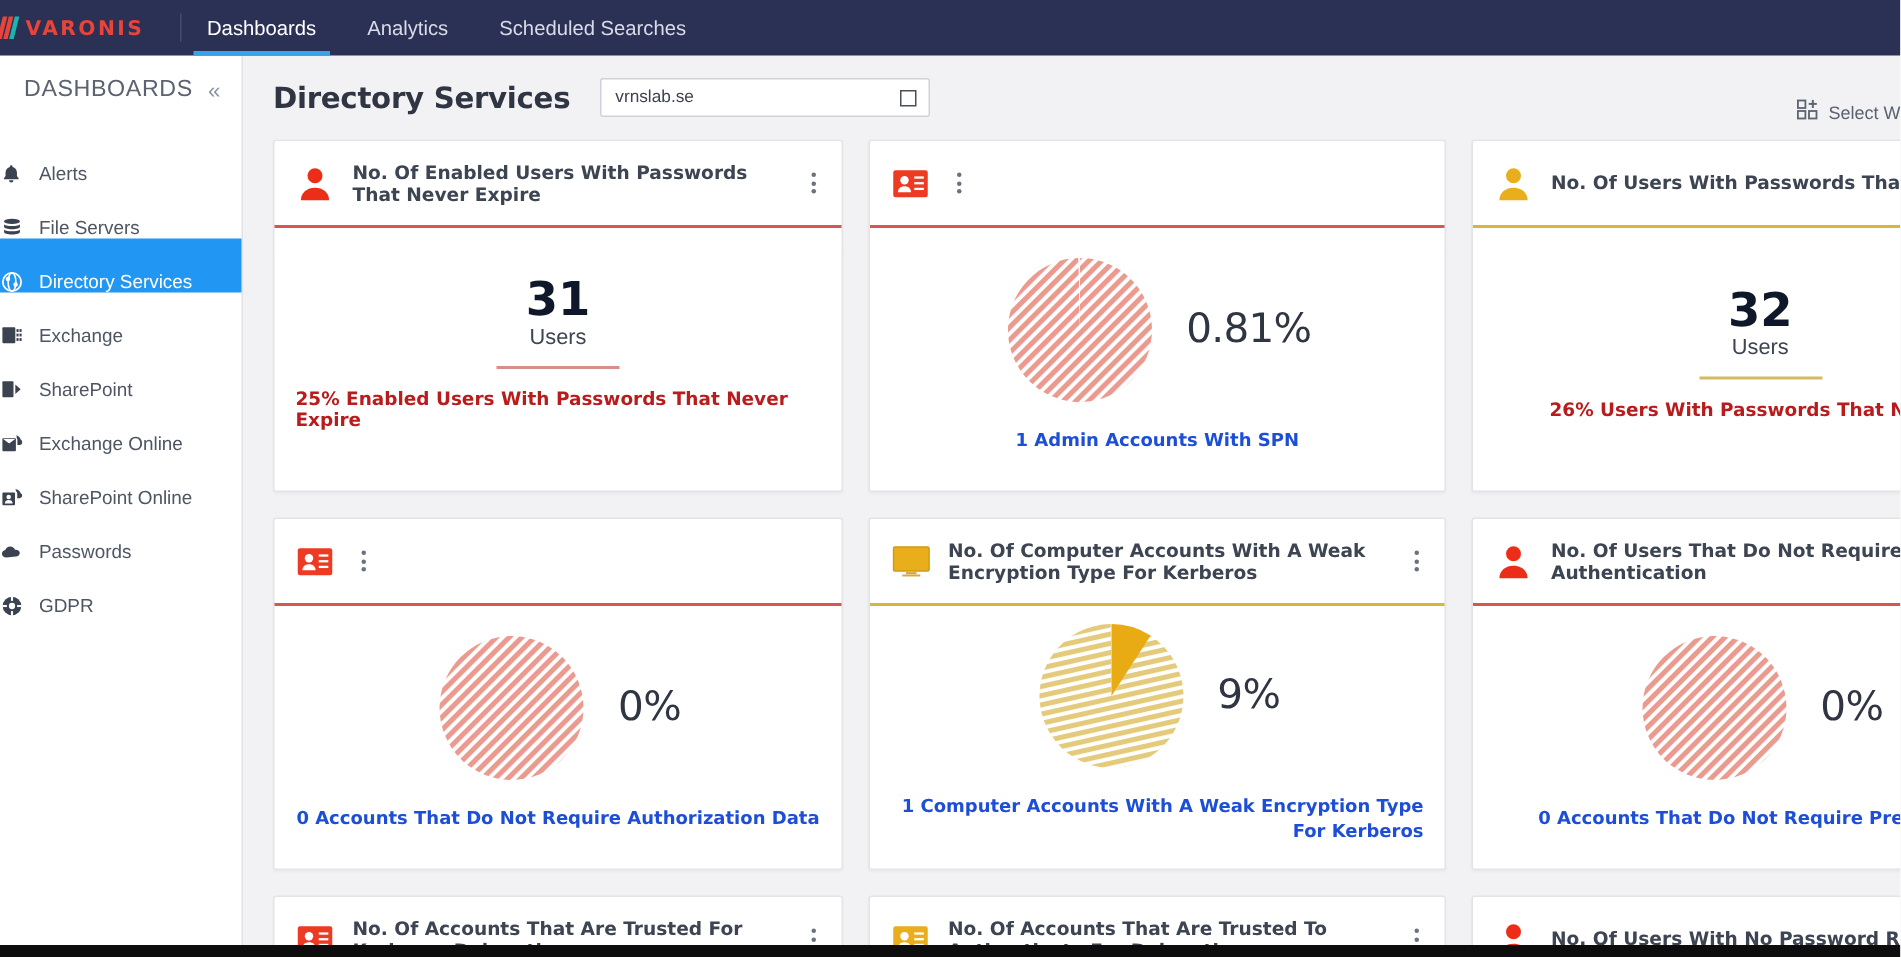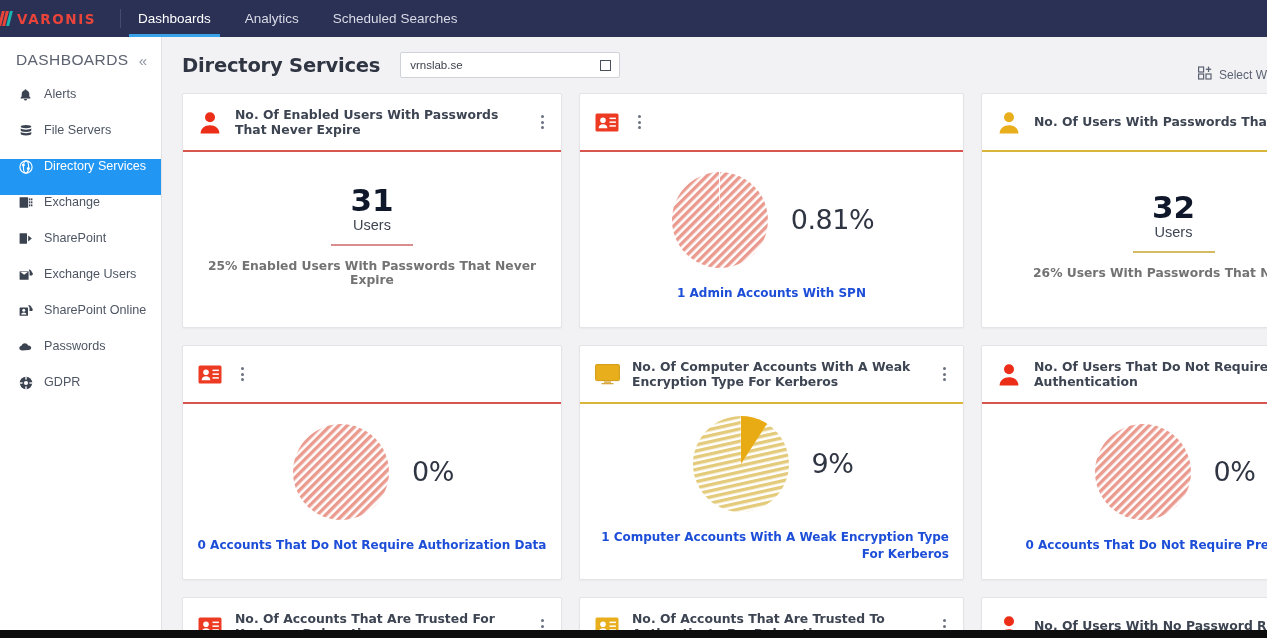--- a/index.html
+++ b/index.html
@@ -50,22 +50,22 @@
     z-index: 20;
   }
   .sidebar-head {
     display:flex; align-items:center; justify-content:space-between;
     padding: 14px 14px 10px 16px;
   }
   .sidebar-title { color:#5c6270; font-size:15.5px; letter-spacing:0.4px; }
   .collapse-btn { color:#8c93a1; font-size:15px; cursor:pointer; line-height:1; }
   .nav-list { margin-top: 8px; }
   .nav-item {
-    display:flex; align-items:flex-start; gap:11px;
-    height:36px; padding-left:18px; cursor:pointer;
+    display:flex; align-items:flex-end; gap:11px;
+    height:36px; cursor:pointer;
     color:#4e5664; font-size:12.6px;
   }
   .nav-item .ico { width:15px; height:15px; display:flex; align-items:center; justify-content:center; flex:0 0 15px; }
   .nav-item .ico svg { display:block; }
   .nav-item.active { background:#2196f3; color:#ffffff; }
   .nav-item.active .ico svg { fill:#ffffff; }
   .nav-item .ico svg { fill:#3b4250; }
 
   
   .main {
@@ -123,21 +123,21 @@
   .kebab { flex:0 0 14px; display:flex; flex-direction:column; align-items:center; gap:2.5px; cursor:pointer; padding: 4px 2px; }
   .kebab i { width:3px; height:3px; border-radius:50%; background:#6a7180; display:block; }
 
   .card-body { flex:1; display:flex; flex-direction:column; align-items:center; justify-content:center; padding: 6px 14px 14px; }
 
   
   .big-num { font-size:31px; font-weight:700; color:#0f172a; line-height:1.05; font-family:"DejaVu Sans", sans-serif; }
   .num-unit { font-size:14.5px; color:#3d4452; margin-top:1px; }
   .num-rule { width:82px; height:2px; background:#d98e8e; margin:11px 0 13px; }
   .num-rule.gold { background:#d4bb62; }
-  .num-caption { font-size:12.3px; color:#737373; font-weight:600; text-align:center; font-family:"DejaVu Sans", sans-serif; }
+  .num-caption { font-size:12.3px; color:#b91c1c; font-weight:600; text-align:left; font-family:"DejaVu Sans", sans-serif; }
 
   
   .pie-row { display:flex; align-items:center; justify-content:center; gap:22px; width:100%; }
   .pie { width:100px; height:100px; border-radius:50%; position:relative; flex:0 0 100px; }
   .pie svg { display:block; }
   .pie-pct { font-size:27px; color:#2f3542; font-weight:400; font-family:"DejaVu Sans", sans-serif; letter-spacing:-0.5px; }
   .pie-caption { font-size:12px; color:#1d4ed8; font-weight:600; text-align:right; margin-top:16px; line-height:1.35; font-family:"DejaVu Sans", sans-serif; }
 
   .bottom-bar { position:absolute; left:0; bottom:0; width:1267px; height:8px; background:#0d0d0d; z-index:40; }
   .sb-bottom { position:absolute; left:0; bottom:8px; width:162px; height:4px; background:#ffffff; }
@@ -235,21 +235,21 @@
       </div>
 
       <div class="nav-item">
         <span class="ico">
           <svg width="14" height="13" viewBox="0 0 14 13">
               <rect x="0.6" y="3.2" width="9" height="8.6" rx="0.6"></rect>
               <path d="M1.1 3.7l4 3 4-3z" fill="#fff"></path>
               <path d="M9 1.2c1.9 0 3.5 1.3 3.9 3 .6.3 1 .9 1 1.6 0 1-.8 1.8-1.8 1.8h-1.5V4.2c0-.5-.2-.9-.5-1.2V1.2z"></path>
             </svg>
         </span>
-        <span>Exchange Users</span>
+        <span>Exchange Online</span>
       </div>
 
       <div class="nav-item">
         <span class="ico">
           <svg width="14" height="13" viewBox="0 0 14 13">
               <rect x="0.6" y="3.4" width="8.4" height="8.4" rx="0.6"></rect>
               <circle cx="4.8" cy="6.3" r="1.5" fill="#fff"></circle>
               <path d="M2.2 10.6c0-1.4 1.2-2.2 2.6-2.2s2.6.8 2.6 2.2z" fill="#fff"></path>
               <path d="M9.2 1.1c1.8 0 3.2 1.2 3.6 2.8.6.3 1 .9 1 1.5 0 1-.8 1.7-1.7 1.7h-1.6V4c0-.5-.2-.9-.5-1.2z"></path>
             </svg>

